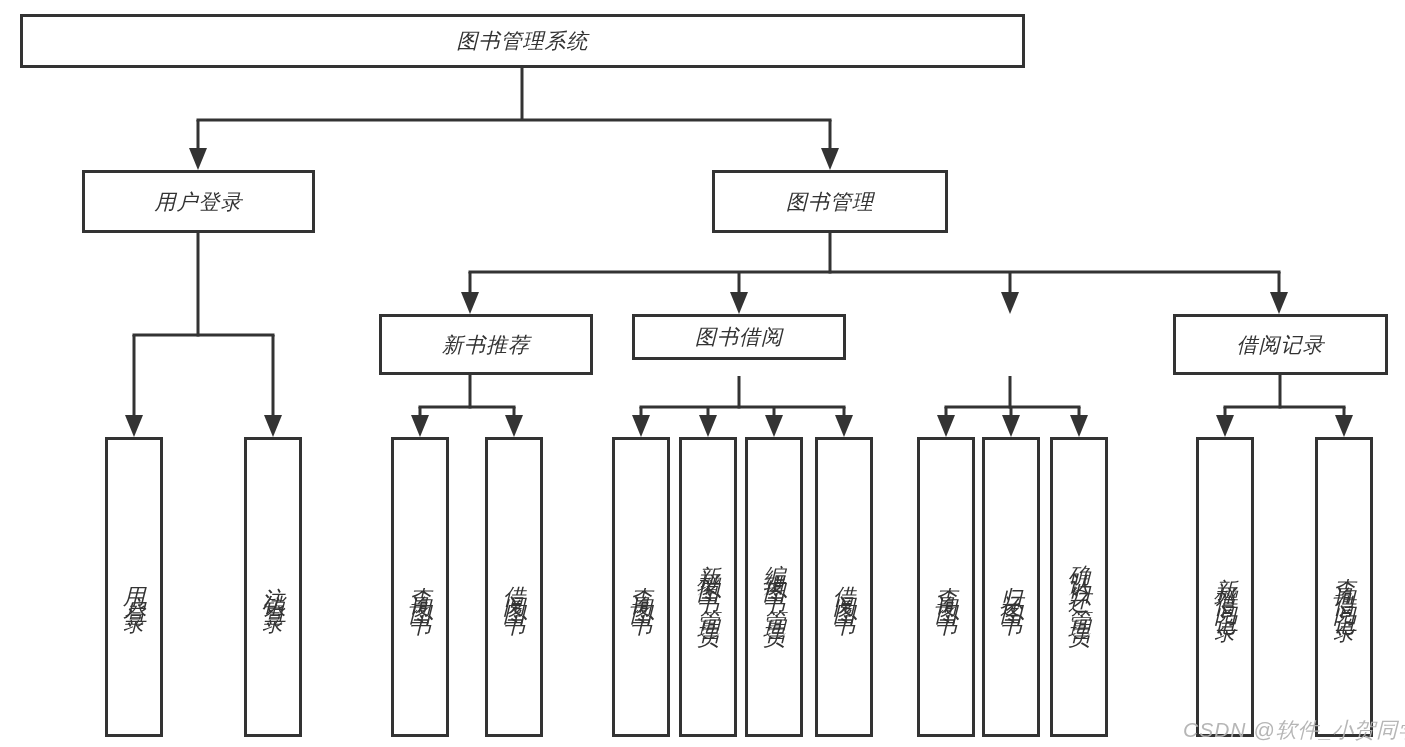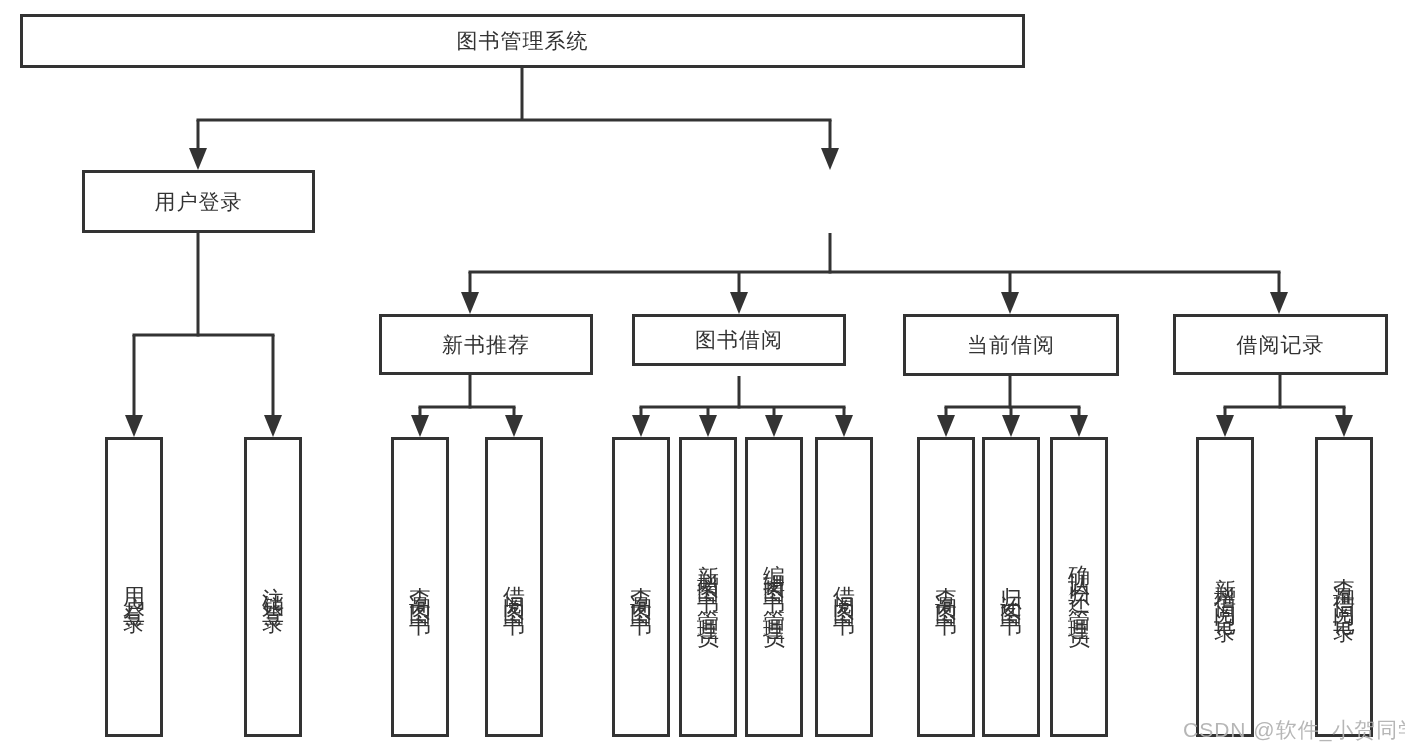--- a/index.html
+++ b/index.html
@@ -3,42 +3,42 @@
 <meta charset="utf-8">
 <style>
   html, body { margin: 0; padding: 0; }
   body {
     width: 1405px; height: 747px;
     background: #ffffff;
     font-family: "Liberation Sans", sans-serif;
     position: relative;
     overflow: hidden;
   }
-  .canvas { position: absolute; inset: 0; }
+  .canvas { position: absolute; inset: 0; font-style: italic; }
   svg.connectors {
     position: absolute; left: 0; top: 0;
     width: 1405px; height: 747px;
     pointer-events: none;
   }
   .box {
     position: absolute;
     box-sizing: border-box;
     border: 3px solid #333333;
     background: #ffffff;
     color: #333333;
     display: flex;
     align-items: center;
     justify-content: center;
   }
   .hlabel { font-size: 21px; letter-spacing: 1px; white-space: nowrap; }
   .root  { left: 20px;   top: 14px;  width: 1005px; height: 54px; }
   .b-user{ left: 82px;   top: 170px; width: 233px;  height: 63px; }
   .b-book{ left: 712px;  top: 170px; width: 236px;  height: 63px; }
   .g0 { left: 363px;  top: 314px; width: 214px; height: 61px; margin-left: 16px; }
-  .g1 { left: 632px;  top: 314px; width: 214px; height: 52px; }
+  .g1 { left: 632px;  top: 314px; width: 214px; height: 46px; }
   .g2 { left: 903px;  top: 314px; width: 216px; height: 62px; }
   .g3 { left: 1173px; top: 314px; width: 215px; height: 61px; }
   .leaf { top: 437px; width: 58px; height: 300px; }
   .vtext {
     writing-mode: vertical-rl;
     text-orientation: mixed;
     font-size: 22px;
     letter-spacing: 9px;
     line-height: 1;
     color: #333333;
@@ -125,29 +125,29 @@
     </g>
   </svg>
 
   <div class="box root">
     <span class="hlabel">图书管理系统</span>
   </div>
 
   <div class="box b-user">
     <span class="hlabel">用户登录</span>
   </div>
+  <div class="box b-book">
+    <span class="hlabel">图书管理</span>
+  </div>
 
   <div class="box g0">
     <span class="hlabel">新书推荐</span>
   </div>
   <div class="box g1">
     <span class="hlabel">图书借阅</span>
-  </div>
-  <div class="box g2">
-    <span class="hlabel">当前借阅</span>
   </div>
   <div class="box g3">
     <span class="hlabel">借阅记录</span>
   </div>
 
   <div class="box leaf" style="left:105px">
     <span class="vtext">用户登录</span>
   </div>
   <div class="box leaf" style="left:244px">
     <span class="vtext">注销登录</span>

